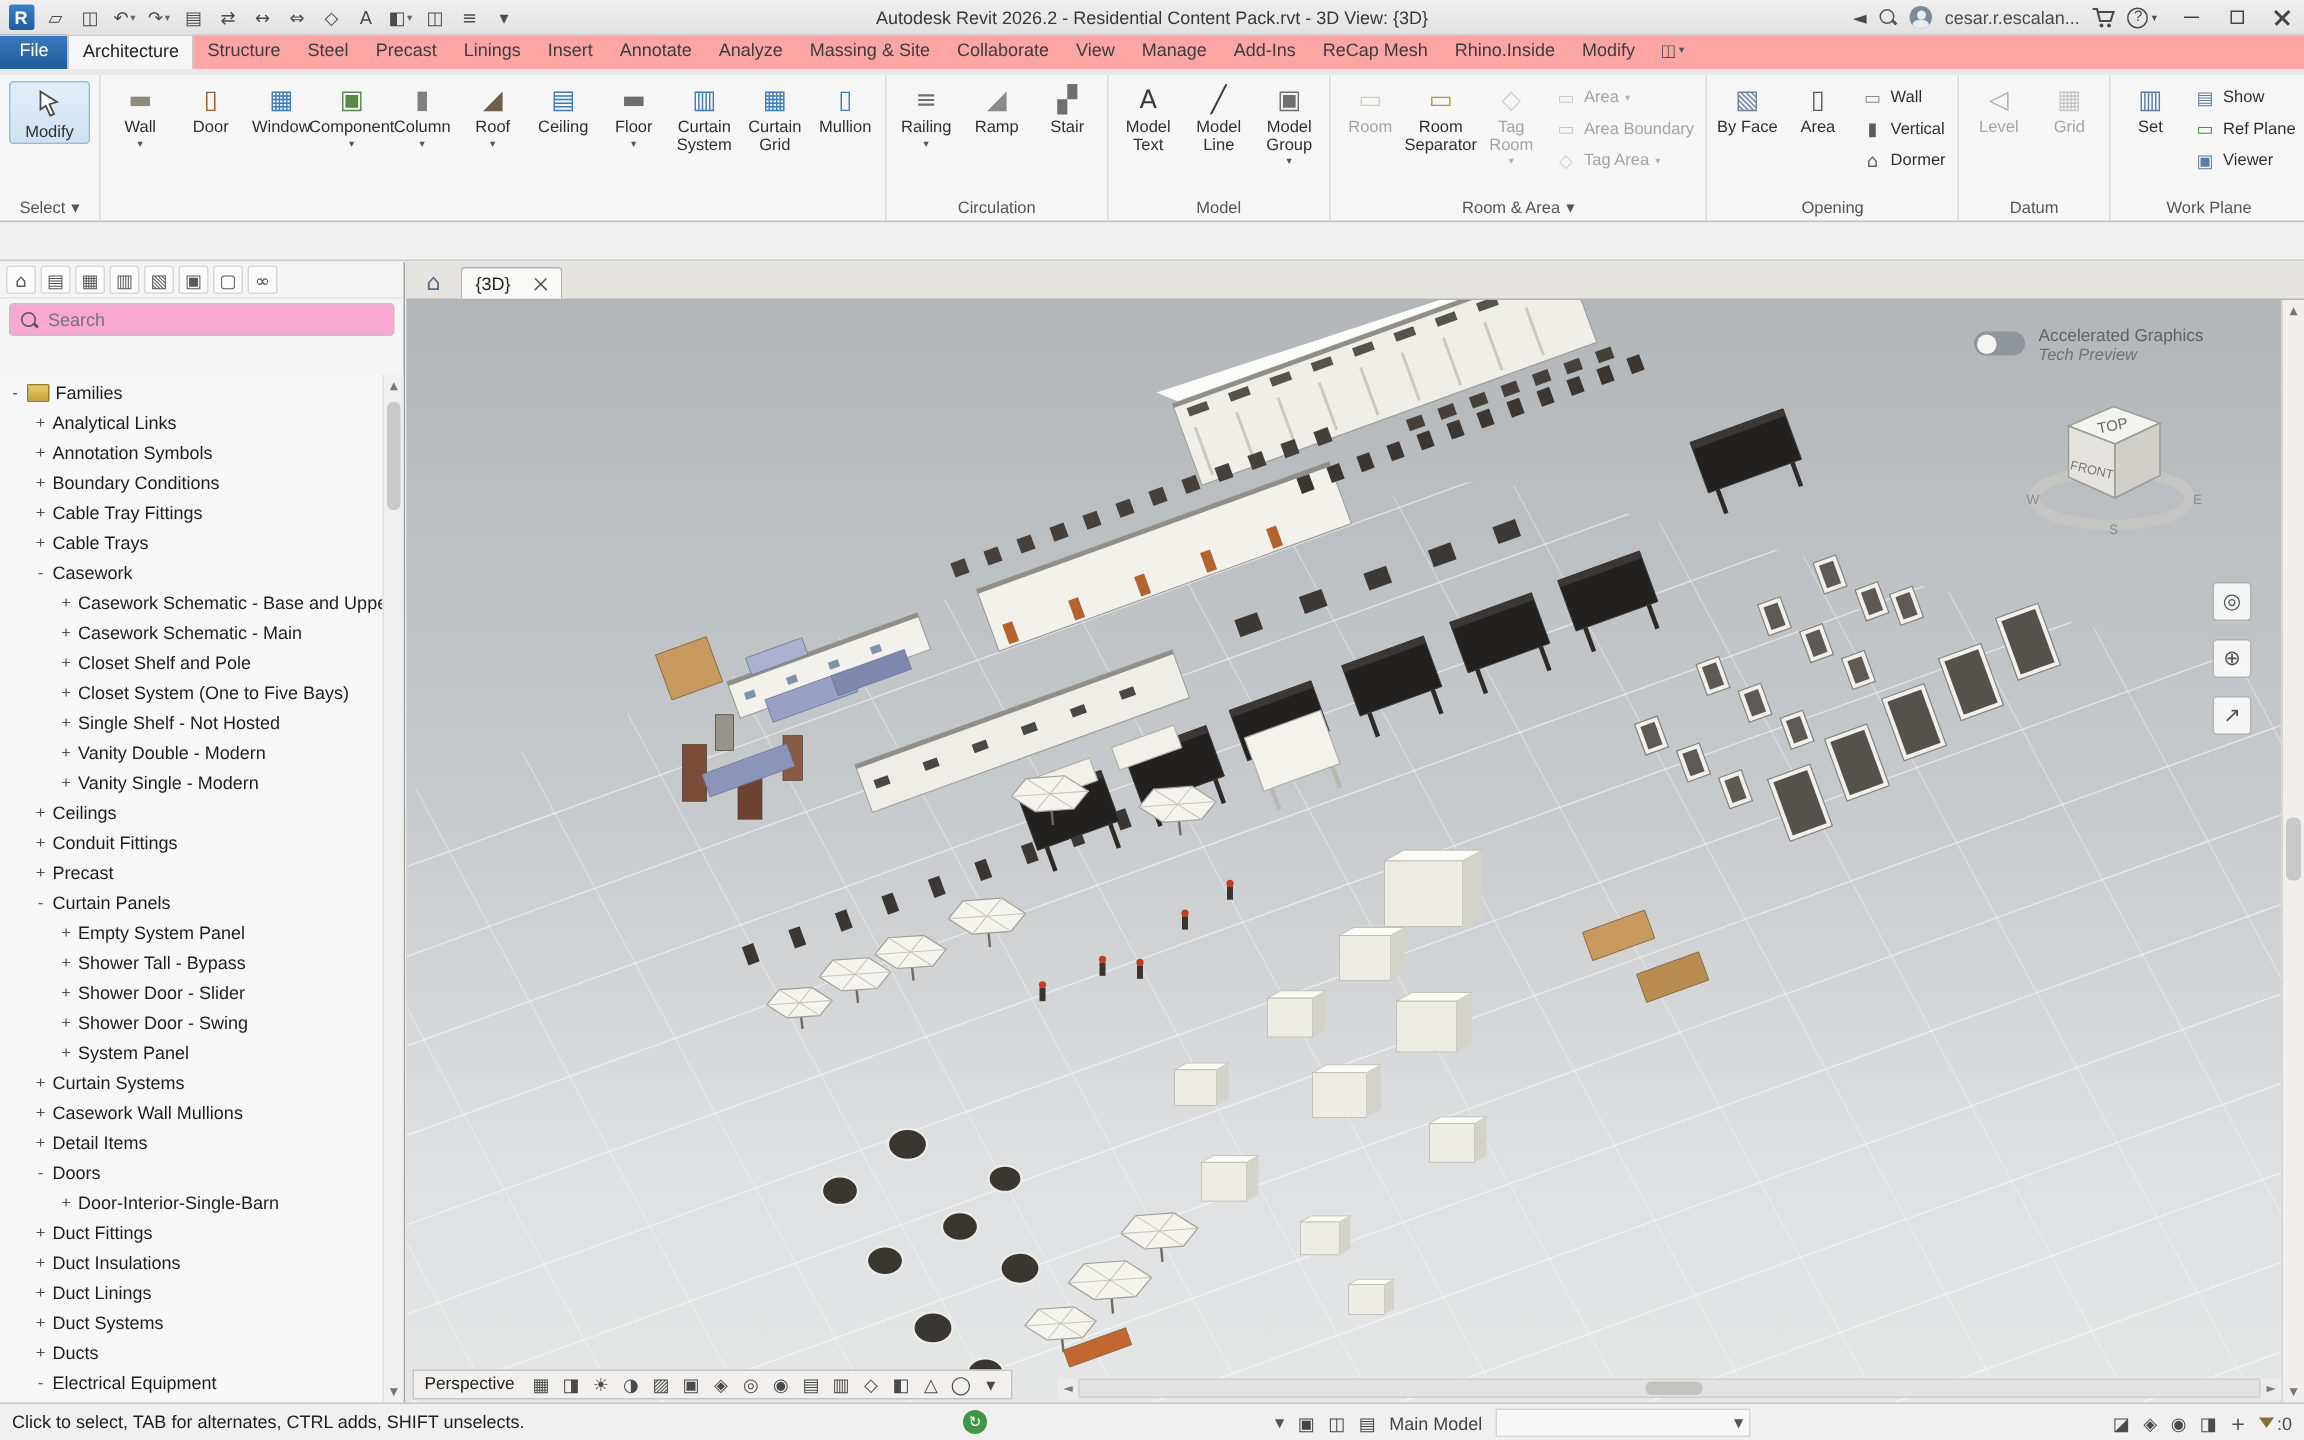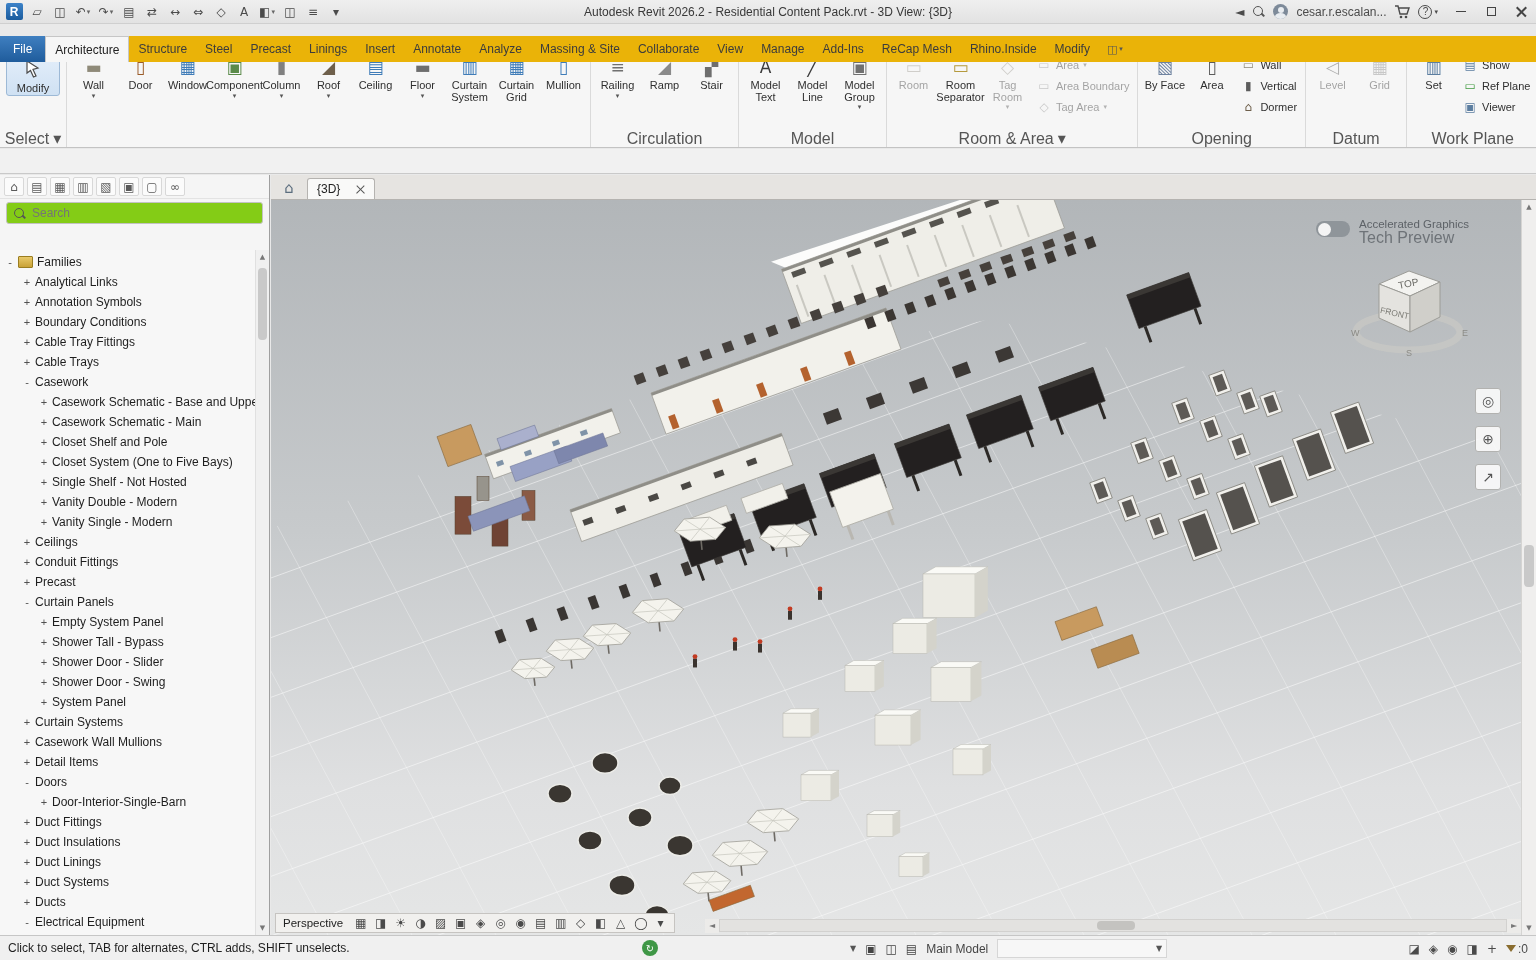--- a/index.html
+++ b/index.html
@@ -22,30 +22,30 @@
 .mag:before{content:"";position:absolute;left:1px;top:1px;width:8px;height:8px;border:1.5px solid #555;border-radius:50%}
 .mag:after{content:"";position:absolute;left:9px;top:9px;width:4px;height:1.5px;background:#555;transform:rotate(45deg)}
 .winbtns{display:flex;height:100%}
 .winbtn{width:30px;height:100%;display:flex;align-items:center;justify-content:center}
 .w-min{width:10px;height:1.5px;background:#444}
 .w-max{width:9px;height:9px;border:1.5px solid #444}
 .w-close{position:relative;width:11px;height:11px}
 .w-close:before,.w-close:after{content:"";position:absolute;left:-1px;top:5px;width:13px;height:1.5px;background:#444}
 .w-close:before{transform:rotate(45deg)}.w-close:after{transform:rotate(-45deg)}
 
-.tabrow{position:absolute;top:36px;left:0;right:0;height:26px;background:#eab308;display:flex;align-items:stretch;z-index:25}
+.tabrow{position:absolute;top:20px;left:0;right:0;height:26px;background:#fca5a5;display:flex;align-items:stretch;z-index:25}
 .tab-file{background:linear-gradient(#3f7fc0,#1f5c9c);color:#fff;padding:0 13px;display:flex;align-items:center;font-size:12px}
 .rtab{padding:0 9px;display:flex;align-items:center;color:#3c3c3c;font-size:12px;white-space:nowrap}
 .rtab.active{background:#f6f6f6;border:1px solid #c6c6c6;border-bottom:none;color:#222}
 .tabrow-extra{display:flex;align-items:center;padding:0 8px;color:#555;gap:2px;font-size:11px}
 
 .ribbon{position:absolute;top:50px;left:0;right:0;height:98px;background:#f6f6f6;border-bottom:1px solid #c3c3c3;display:flex;z-index:20;overflow:hidden}
 .rpanel{display:flex;flex-direction:column;border-right:1px solid #dadada;height:100%;flex:none}
 .rpanel-body{flex:1;display:flex;align-items:flex-start;padding:2px 3px 0 3px}
-.rpanel-label{height:17px;display:flex;align-items:center;justify-content:center;font-size:16px;color:#555;gap:4px}
+.rpanel-label{height:17px;display:flex;align-items:center;justify-content:center;font-size:11px;color:#555;gap:4px}
 .btn-lg{width:47px;display:flex;flex-direction:column;align-items:center;padding-top:4px;border-radius:2px;cursor:default}
 .btn-lg .bicon{width:24px;height:22px;font-size:17px;line-height:22px;text-align:center}
 .btn-lg .blabel{font-size:11px;line-height:11.5px;text-align:center;color:#2f2f2f;margin-top:2px}
 .btn-lg .arrw{font-size:7px;line-height:7px;color:#555;margin-top:1px}
 .btn-sm{display:flex;align-items:center;gap:4px;height:21px;padding:0 5px;font-size:11px;color:#2f2f2f;border-radius:2px;white-space:nowrap}
 .btn-sm .bicon{width:16px;font-size:12px;text-align:center}
 .btn-sm .arrw{font-size:7px;color:#555}
 .stack{display:flex;flex-direction:column;justify-content:flex-start;padding-top:2px}
 .disabled{opacity:.42;filter:grayscale(.9)}
 .modify-btn{width:54px;background:linear-gradient(#e3eefa,#cfe1f3);border:1px solid #9db9d6;border-radius:3px;margin:2px 3px}
@@ -53,21 +53,21 @@
 .optionsbar{position:absolute;top:149px;left:0;right:0;height:25px;background:#f1f1f1;border-bottom:1px solid #c9c9c9;z-index:15}
 
 .browser{position:absolute;top:175px;left:0;width:270px;bottom:25px;background:#f5f5f5;border-right:1px solid #9f9f9f;z-index:10}
 .browser-header{height:22px;display:flex;align-items:center;padding:0 6px;font-size:12px;color:#222;background:#f0f0f0}
 .bclose{margin-left:auto;position:relative;width:10px;height:10px}
 .bclose:before,.bclose:after{content:"";position:absolute;left:-1px;top:4.5px;width:12px;height:1.3px;background:#555}
 .bclose:before{transform:rotate(45deg)}.bclose:after{transform:rotate(-45deg)}
 .btoolbar{height:24px;display:flex;gap:3px;padding:2px 4px;align-items:center;border-bottom:1px solid #e3e3e3}
 .btool{width:20px;height:19px;display:flex;align-items:center;justify-content:center;color:#5a5a5a;font-size:12px;border:1px solid #d8d8d8;background:#fbfbfb;border-radius:2px}
 .bsearch{height:28px;padding:3px 6px}
-.sbox{height:22px;background:#84cc16;border:1px solid #c2c2c2;border-radius:3px;display:flex;align-items:center;padding:0 6px;gap:6px}
+.sbox{height:22px;background:#f9a8d4;border:1px solid #c2c2c2;border-radius:3px;display:flex;align-items:center;padding:0 6px;gap:6px}
 .sbox input{border:none;outline:none;flex:1;font-size:12px;color:#444;background:transparent;font-family:"Liberation Sans",sans-serif}
 .tree{position:absolute;top:75px;bottom:0;left:0;right:14px;overflow:hidden;background:#f7f7f7;padding-top:2px}
 .trow{height:20px;display:flex;align-items:center;font-size:12px;color:#1e1e1e;white-space:nowrap;overflow:hidden}
 .texp{width:12px;text-align:center;color:#505050;font-size:11px;flex:none;margin-right:2px}
 .tico{width:15px;height:12px;flex:none;margin-right:4px;background:linear-gradient(#e8c96a,#c9a237);border:1px solid #9a7d20;border-radius:1px}
 .tscroll{position:absolute;top:75px;bottom:0;right:0;width:14px;background:#f0f0f0;border-left:1px solid #e0e0e0}
 .sarrow{height:14px;display:flex;align-items:center;justify-content:center;font-size:7px;color:#777}
 .sthumb{position:absolute;left:2px;right:2px;background:#c9c9c9;border-radius:4px}
 
 .canvas{position:absolute;top:175px;left:271px;right:0;bottom:25px;background:#cfd2d4}
@@ -76,21 +76,21 @@
 .vtab{height:21px;background:#f9f9f8;border:1px solid #b5b3b0;border-bottom:none;display:flex;align-items:center;gap:16px;padding:0 9px;font-size:12px;color:#222;border-radius:3px 3px 0 0}
 .vtab .tclose{position:relative;width:9px;height:9px}
 .vtab .tclose:before,.vtab .tclose:after{content:"";position:absolute;left:-1px;top:4px;width:11px;height:1.3px;background:#555}
 .vtab .tclose:before{transform:rotate(45deg)}.vtab .tclose:after{transform:rotate(-45deg)}
 .viewport{position:absolute;top:25px;left:0;right:15px;bottom:0;overflow:hidden;background:linear-gradient(180deg,#b2b6b9 0%,#c7cacc 45%,#dfe0e1 80%,#e5e6e6 100%)}
 #scene{position:absolute;inset:0;width:100%;height:100%}
 .accel{position:absolute;top:18px;right:52px;display:flex;gap:9px;align-items:flex-start}
 .toggle{width:34px;height:16px;border-radius:9px;background:#8f959a;position:relative;margin-top:3px}
 .toggle:before{content:"";position:absolute;left:1.5px;top:1.5px;width:13px;height:13px;border-radius:50%;background:#f4f4f4}
 .accel-text{font-size:11.5px;color:#5d6267;line-height:13px}
-.accel-text .sub{font-size:16px;color:#6e7378}
+.accel-text .sub{font-style:italic;font-size:11px;color:#6e7378}
 .viewcube{position:absolute;top:44px;right:48px;width:130px;height:126px}
 .navbar{position:absolute;right:20px;top:188px;display:flex;flex-direction:column;gap:12px}
 .navbtn{width:26px;height:26px;background:rgba(252,252,252,.88);border:1px solid #b2b2b0;border-radius:3px;display:flex;align-items:center;justify-content:center;color:#555;font-size:14px}
 .viewbar{position:absolute;left:4px;bottom:2px;height:20px;display:flex;align-items:center;background:#f1f0ee;border:1px solid #c6c4c1;padding:0 4px;gap:1px;z-index:5}
 .vb-label{font-size:11.5px;color:#222;padding:0 7px 0 3px}
 .vbicon{width:19px;height:18px;display:flex;align-items:center;justify-content:center;font-size:12px;color:#4a4a4a}
 .hscroll{position:absolute;left:434px;right:0;bottom:2px;height:15px;display:flex;align-items:center;z-index:4}
 .hs-arrow{width:14px;height:14px;display:flex;align-items:center;justify-content:center;font-size:8px;color:#777;background:#ecebe9}
 .hs-track{flex:1;height:13px;background:#e3e2e0;position:relative;border:1px solid #d2d1cf}
 .hs-thumb{position:absolute;top:1px;height:9px;width:38px;left:48%;background:#c4c3c0;border-radius:4px}

